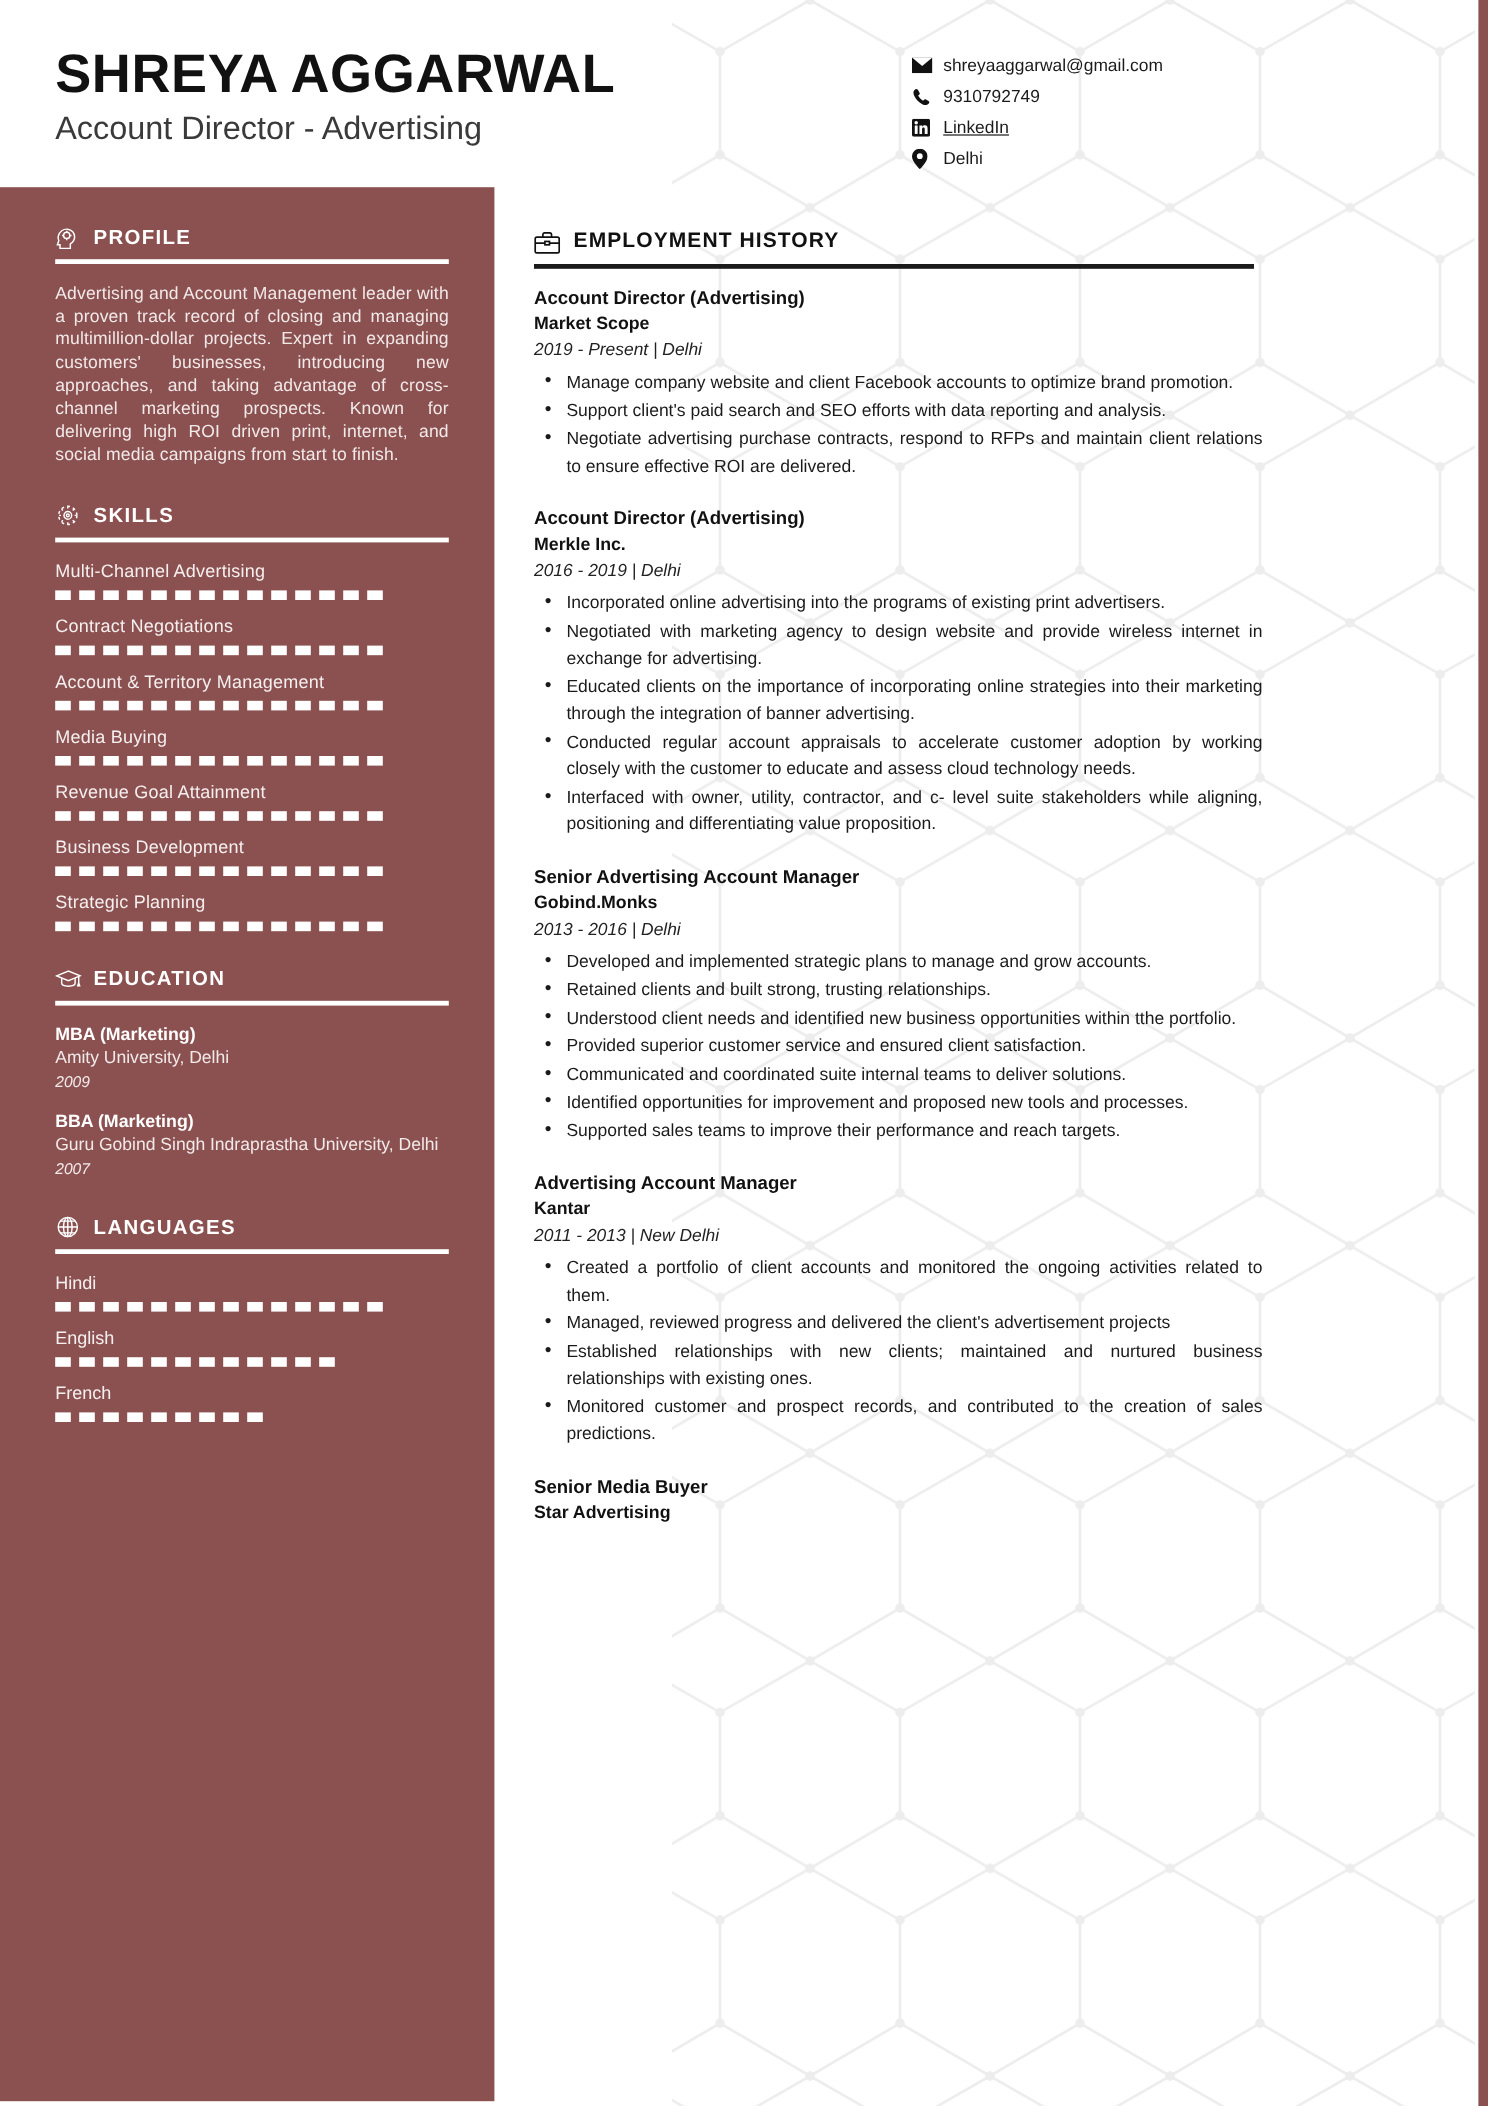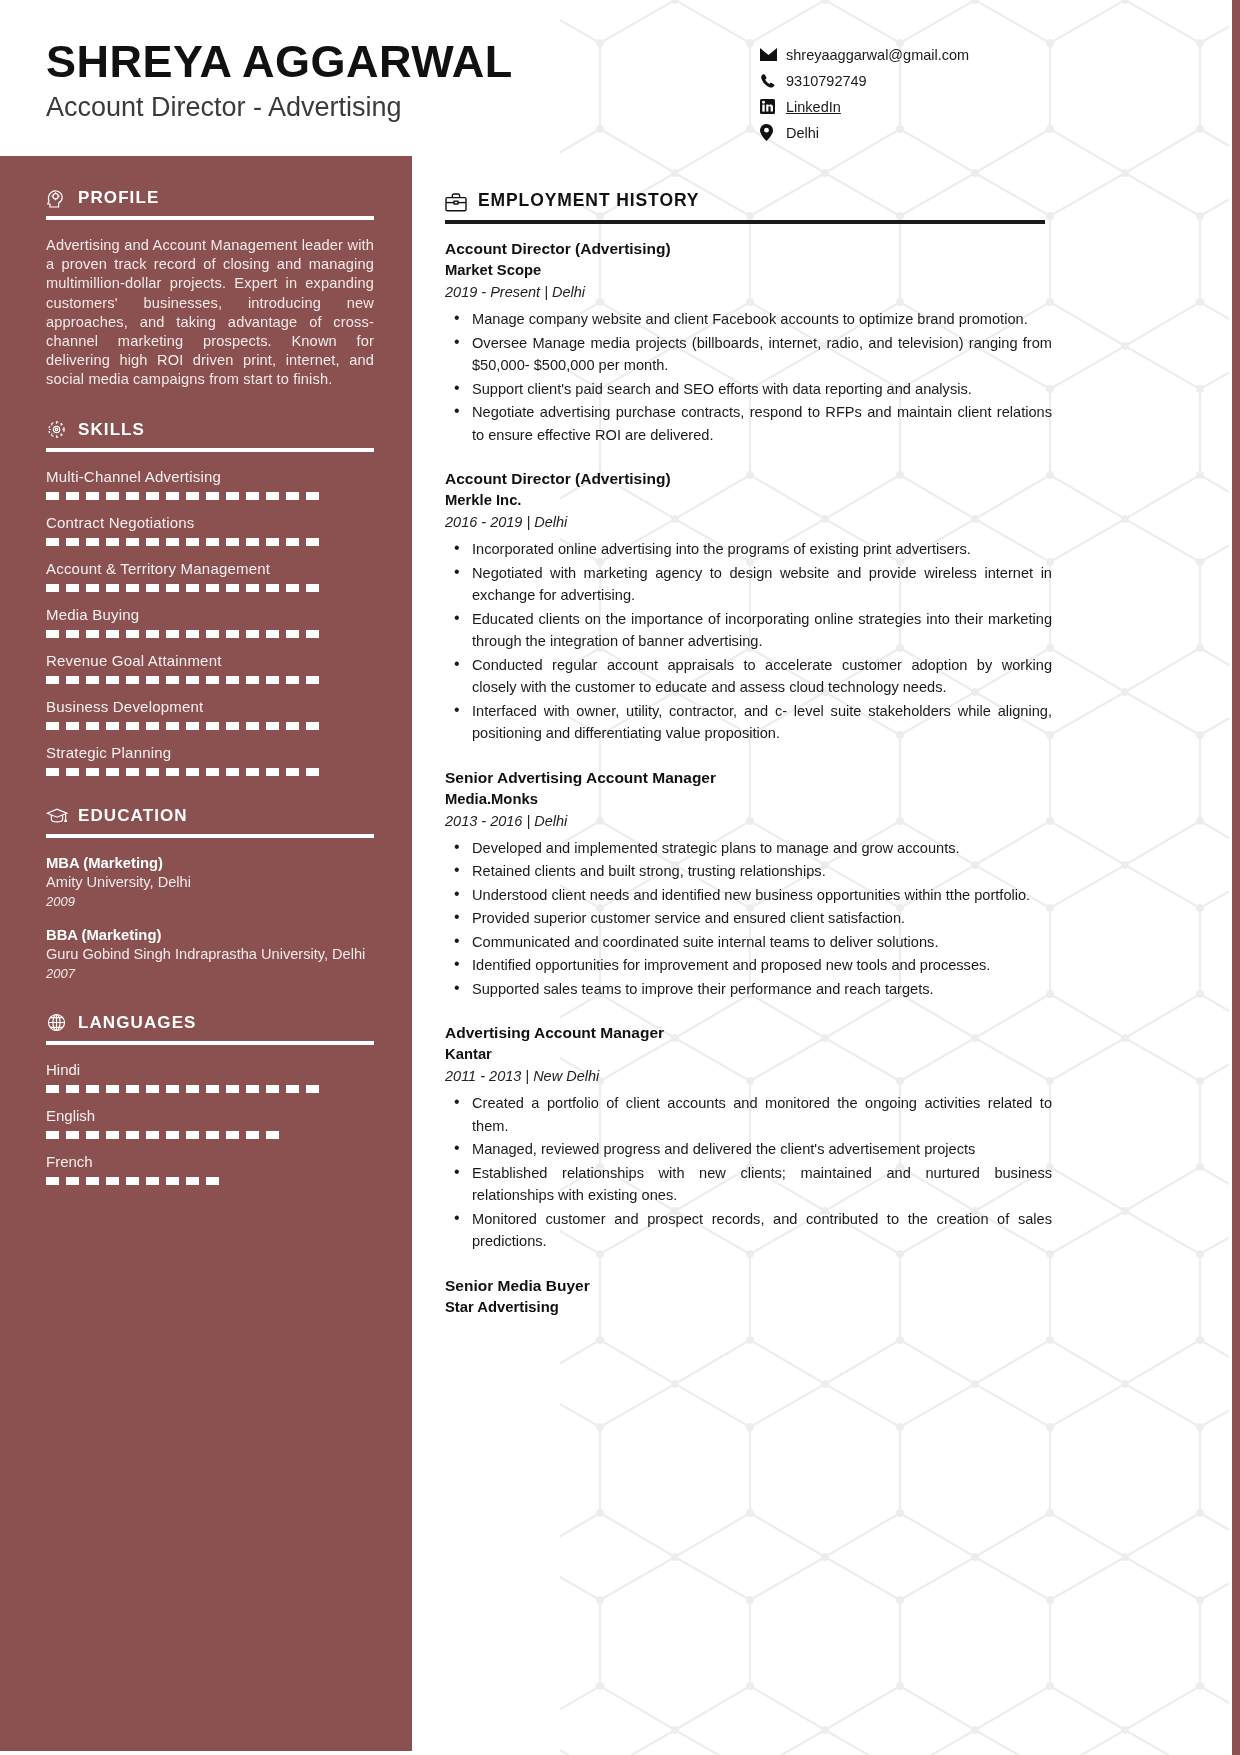--- a/index.html
+++ b/index.html
@@ -444,40 +444,39 @@
       <span class="m-title">EMPLOYMENT HISTORY</span>
     </div>
     <div class="m-rule"></div>
     <div id="jobs-list">
         <div class="job">
           <div class="job-title">Account Director (Advertising)</div>
           <div class="job-company">Market Scope</div>
           <div class="job-meta">2019 - Present | Delhi</div>
           <ul>
             <li>Manage company website and client Facebook accounts to optimize brand promotion.</li>
-            <li>Oversee Manage media projects (billboards, internet, radio, and television) ranging from $50,000- $500,000 per month.</li>
             <li>Support client's paid search and SEO efforts with data reporting and analysis.</li>
             <li>Negotiate advertising purchase contracts, respond to RFPs and maintain client relations to ensure effective ROI are delivered.</li>
           </ul>
         </div>
         <div class="job">
           <div class="job-title">Account Director (Advertising)</div>
           <div class="job-company">Merkle Inc.</div>
           <div class="job-meta">2016 - 2019 | Delhi</div>
           <ul>
             <li>Incorporated online advertising into the programs of existing print advertisers.</li>
             <li>Negotiated with marketing agency to design website and provide wireless internet in exchange for advertising.</li>
             <li>Educated clients on the importance of incorporating online strategies into their marketing through the integration of banner advertising.</li>
             <li>Conducted regular account appraisals to accelerate customer adoption by working closely with the customer to educate and assess cloud technology needs.</li>
             <li>Interfaced with owner, utility, contractor, and c- level suite stakeholders while aligning, positioning and differentiating value proposition.</li>
           </ul>
         </div>
         <div class="job">
           <div class="job-title">Senior Advertising Account Manager</div>
-          <div class="job-company">Media.Monks</div>
+          <div class="job-company">Gobind.Monks</div>
           <div class="job-meta">2013 - 2016 | Delhi</div>
           <ul>
             <li>Developed and implemented strategic plans to manage and grow accounts.</li>
             <li>Retained clients and built strong, trusting relationships.</li>
             <li>Understood client needs and identified new business opportunities within tthe portfolio.</li>
             <li>Provided superior customer service and ensured client satisfaction.</li>
             <li>Communicated and coordinated suite internal teams to deliver solutions.</li>
             <li>Identified opportunities for improvement and proposed new tools and processes.</li>
             <li>Supported sales teams to improve their performance and reach targets.</li>
           </ul>

